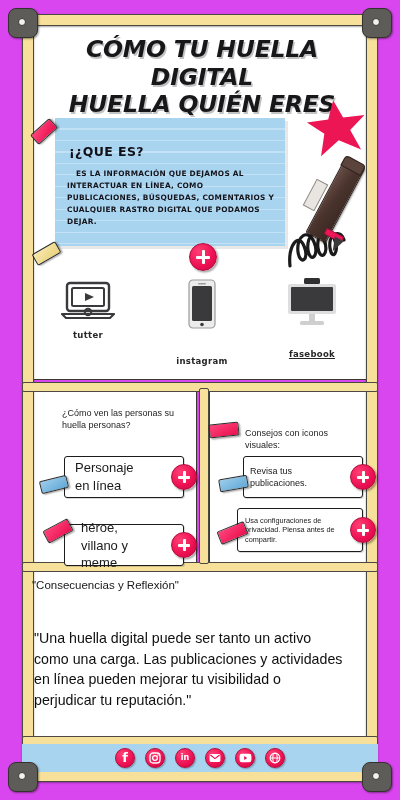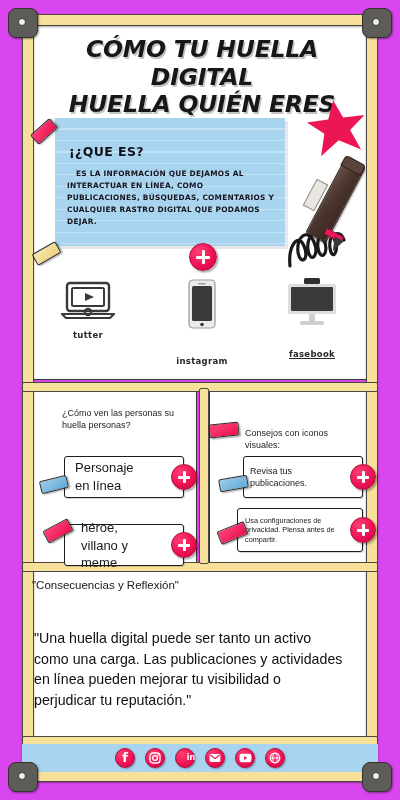--- a/index.html
+++ b/index.html
@@ -288,21 +288,21 @@
     color: #ffffff;
   }
   .soc svg { display: block; }
   .soc-f {
     font-family: "DejaVu Sans", sans-serif;
     font-weight: 700; font-size: 13px; line-height: 1;
     padding-bottom: 1px;
   }
   .soc-in {
     font-family: "DejaVu Sans", sans-serif;
-    font-weight: 700; font-size: 8px; line-height: 1; padding-left: 12px;
+    font-weight: 700; font-size: 8px; line-height: 1;
   }
 </style>
 </head>
 <body>
 
 <div class="poster">
 
   <div class="panel panel-hero"></div>
   <div class="panel panel-midL"></div>
   <div class="panel panel-midR"></div>

